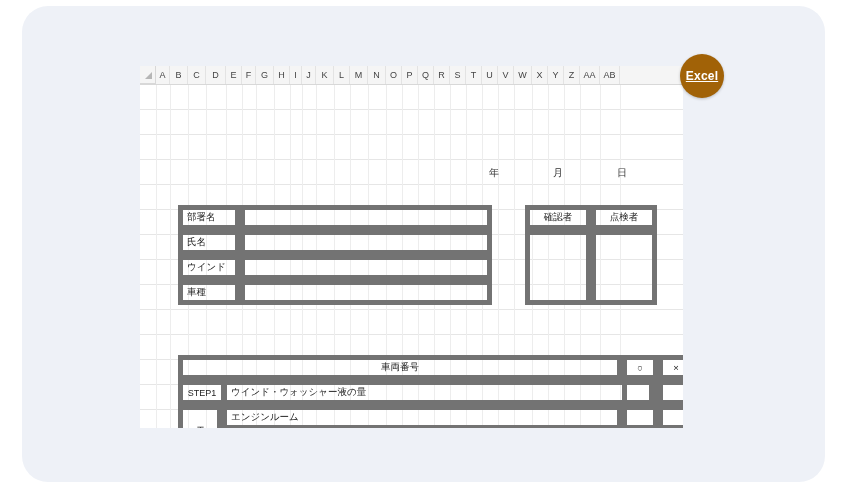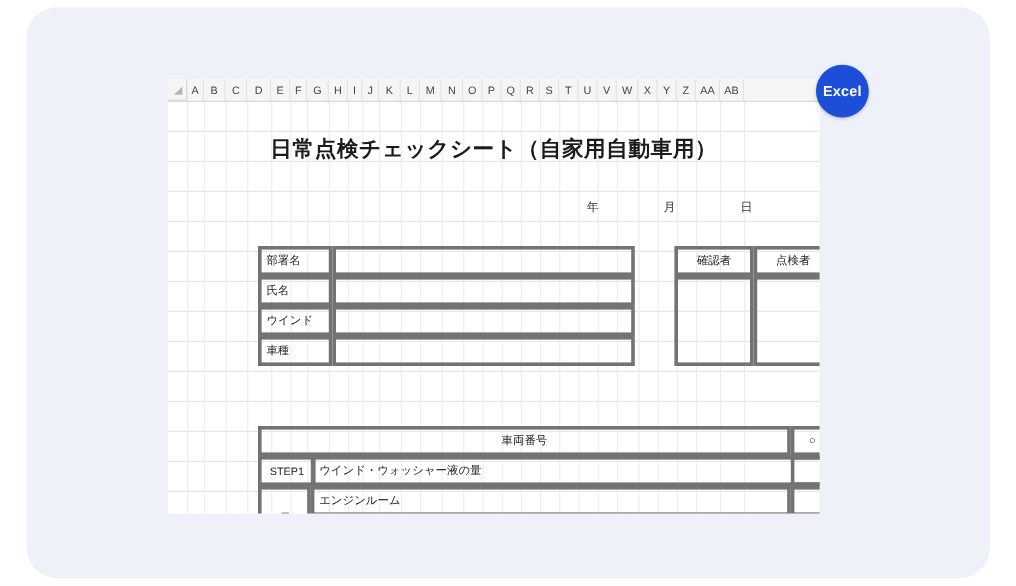--- a/index.html
+++ b/index.html
@@ -118,28 +118,27 @@
   }
   .date-line {
     position: absolute;
     top: 82px;
     font-size: 10px;
     color: #333;
   }
   .box {
     position: absolute;
     box-sizing: border-box;
-    border: 3px solid #737373;
+    border: 5px solid #737373;
     font-size: 9.5px;
     color: #222;
     display: flex;
     align-items: center;
     padding-left: 4px;
     background: transparent;
-    margin-left: 37px;
   }
   .box.center {
     justify-content: center;
     padding-left: 0;
   }
   .vert {
     writing-mode: vertical-rl;
     text-orientation: upright;
     letter-spacing: 1px;
     font-size: 9px;
@@ -150,29 +149,30 @@
     justify-content: center;
     padding-left: 0;
   }
   .excel-badge {
     position: absolute;
     left: 680px;
     top: 54px;
     width: 44px;
     height: 44px;
     border-radius: 50%;
-    background: #1d4ed8;
+    background: #a16207;
     color: #ffffff;
     font-size: 12px;
     font-weight: bold;
     display: flex;
     align-items: center;
     justify-content: center;
     box-shadow: 0 1px 3px rgba(0,0,0,0.22);
     letter-spacing: 0.2px;
+    text-decoration: underline;
   }
 </style>
 </head>
 <body>
 
 <div class="page">
   <div class="panel"></div>
 
   <div class="sheet">
 
@@ -251,21 +251,20 @@
         <div class="cell" style="width: 16px;">Z</div>
         <div class="cell" style="width: 20px;">AA</div>
         <div class="cell" style="width: 20px;">AB</div>
       </div>
     <div class="corner-box">
       <div class="corner-tri"></div>
     </div>
 
     <div class="content">
 
-      <div class="title">日常点検チェックシート（自家用自動車用）</div>
 
       <div class="date-line" style="left:349px;">年</div>
       <div class="date-line" style="left:413px;">月</div>
       <div class="date-line" style="left:477px;">日</div>
 
       <div class="box" style="left:38px;  top:121px; width:62px;  height:25px;">部署名</div>
       <div class="box" style="left:38px;  top:146px; width:62px;  height:25px;">氏名</div>
       <div class="box" style="left:38px;  top:171px; width:62px;  height:25px;">ウインド</div>
       <div class="box" style="left:38px;  top:196px; width:62px;  height:25px;">車種</div>
 

